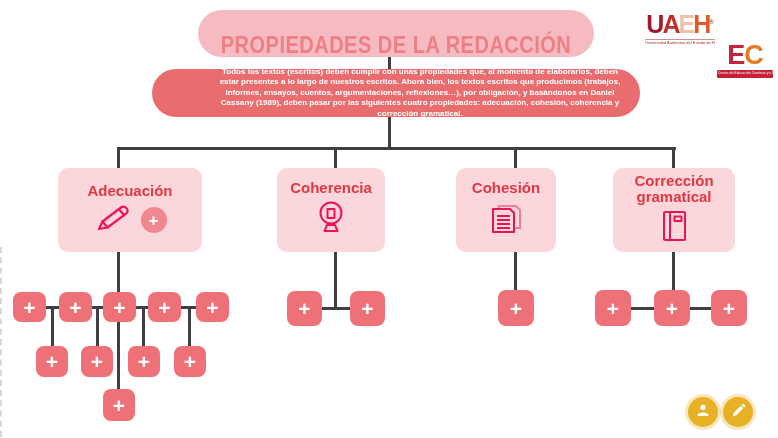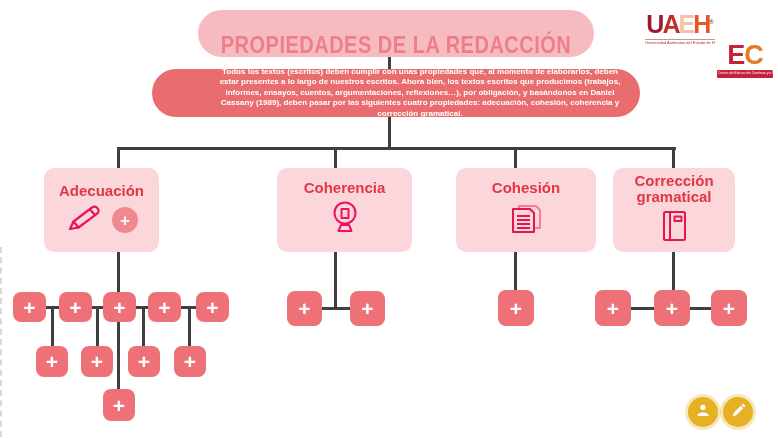--- a/index.html
+++ b/index.html
@@ -83,46 +83,46 @@
   <div class="line h" style="left:612px;top:307px;width:118px"></div>
 
   <div class="title-pill">
     <span class="title-text">PROPIEDADES DE LA REDACCIÓN</span>
   </div>
 
   <div class="desc">
     <div class="desc-text">Todos los textos (escritos) deben cumplir con unas propiedades que, al momento de elaborarlos, deben estar presentes a lo largo de nuestros escritos. Ahora bien, los textos escritos que producimos (trabajos, informes, ensayos, cuentos, argumentaciones, reflexiones…), por obligación, y basándonos en Daniel Cassany (1989), deben pasar por las siguientes cuatro propiedades: adecuación, cohesión, coherencia y corrección gramatical.</div>
   </div>
 
-  <div class="bbox" style="left:44px;width:115px">
+  <div class="bbox" style="left:58px;width:144px">
     <div class="blabel">Adecuación</div>
     <div class="icon-row">
       <span>
         <svg width="38" height="30" viewBox="0 0 38 30" fill="none" stroke="#ec125f" stroke-width="2.2" stroke-linejoin="round" stroke-linecap="round">
           <path d="M5 26 L8.5 18.5 L27 4.5 Q30 2.2 32.6 5.4 Q35 8.4 31.8 10.8 L13.5 24.5 Z"></path>
           <path d="M8.5 18.5 L13.5 24.5"></path>
           <path d="M25 6.5 L30 12"></path>
         </svg>
       </span>
       <div class="mini-plus">+</div>
     </div>
   </div>
 
-  <div class="bbox" style="left:277px;width:135px">
+  <div class="bbox" style="left:277px;width:108px">
     <div class="blabel">Coherencia</div>
     <span>
       <svg width="30" height="36" viewBox="0 0 30 36" fill="none" stroke="#ec125f" stroke-width="2" stroke-linejoin="round">
         <circle cx="15" cy="13" r="10.5"></circle>
         <rect x="11.5" y="9" width="7" height="9"></rect>
         <path d="M11 25 L19 25 L21.5 31 L8.5 31 Z"></path>
       </svg>
     </span>
   </div>
 
-  <div class="bbox" style="left:456px;width:140px">
+  <div class="bbox" style="left:456px;width:100px">
     <div class="blabel">Cohesión</div>
     <span>
       <svg width="34" height="36" viewBox="0 0 34 36" fill="none" stroke="#e5164f" stroke-width="2" stroke-linejoin="round">
         <path d="M10 6 L27 6 L31 10 L31 28 L10 28 Z" stroke="#f27ba0"></path>
         <path d="M4 9 L21 9 L25 13 L25 32 L4 32 Z" fill="#fbd6db"></path>
         <line x1="8" y1="16" x2="21" y2="16"></line>
         <line x1="8" y1="20" x2="21" y2="20"></line>
         <line x1="8" y1="24" x2="21" y2="24"></line>
         <line x1="8" y1="28" x2="21" y2="28"></line>
       </svg>

